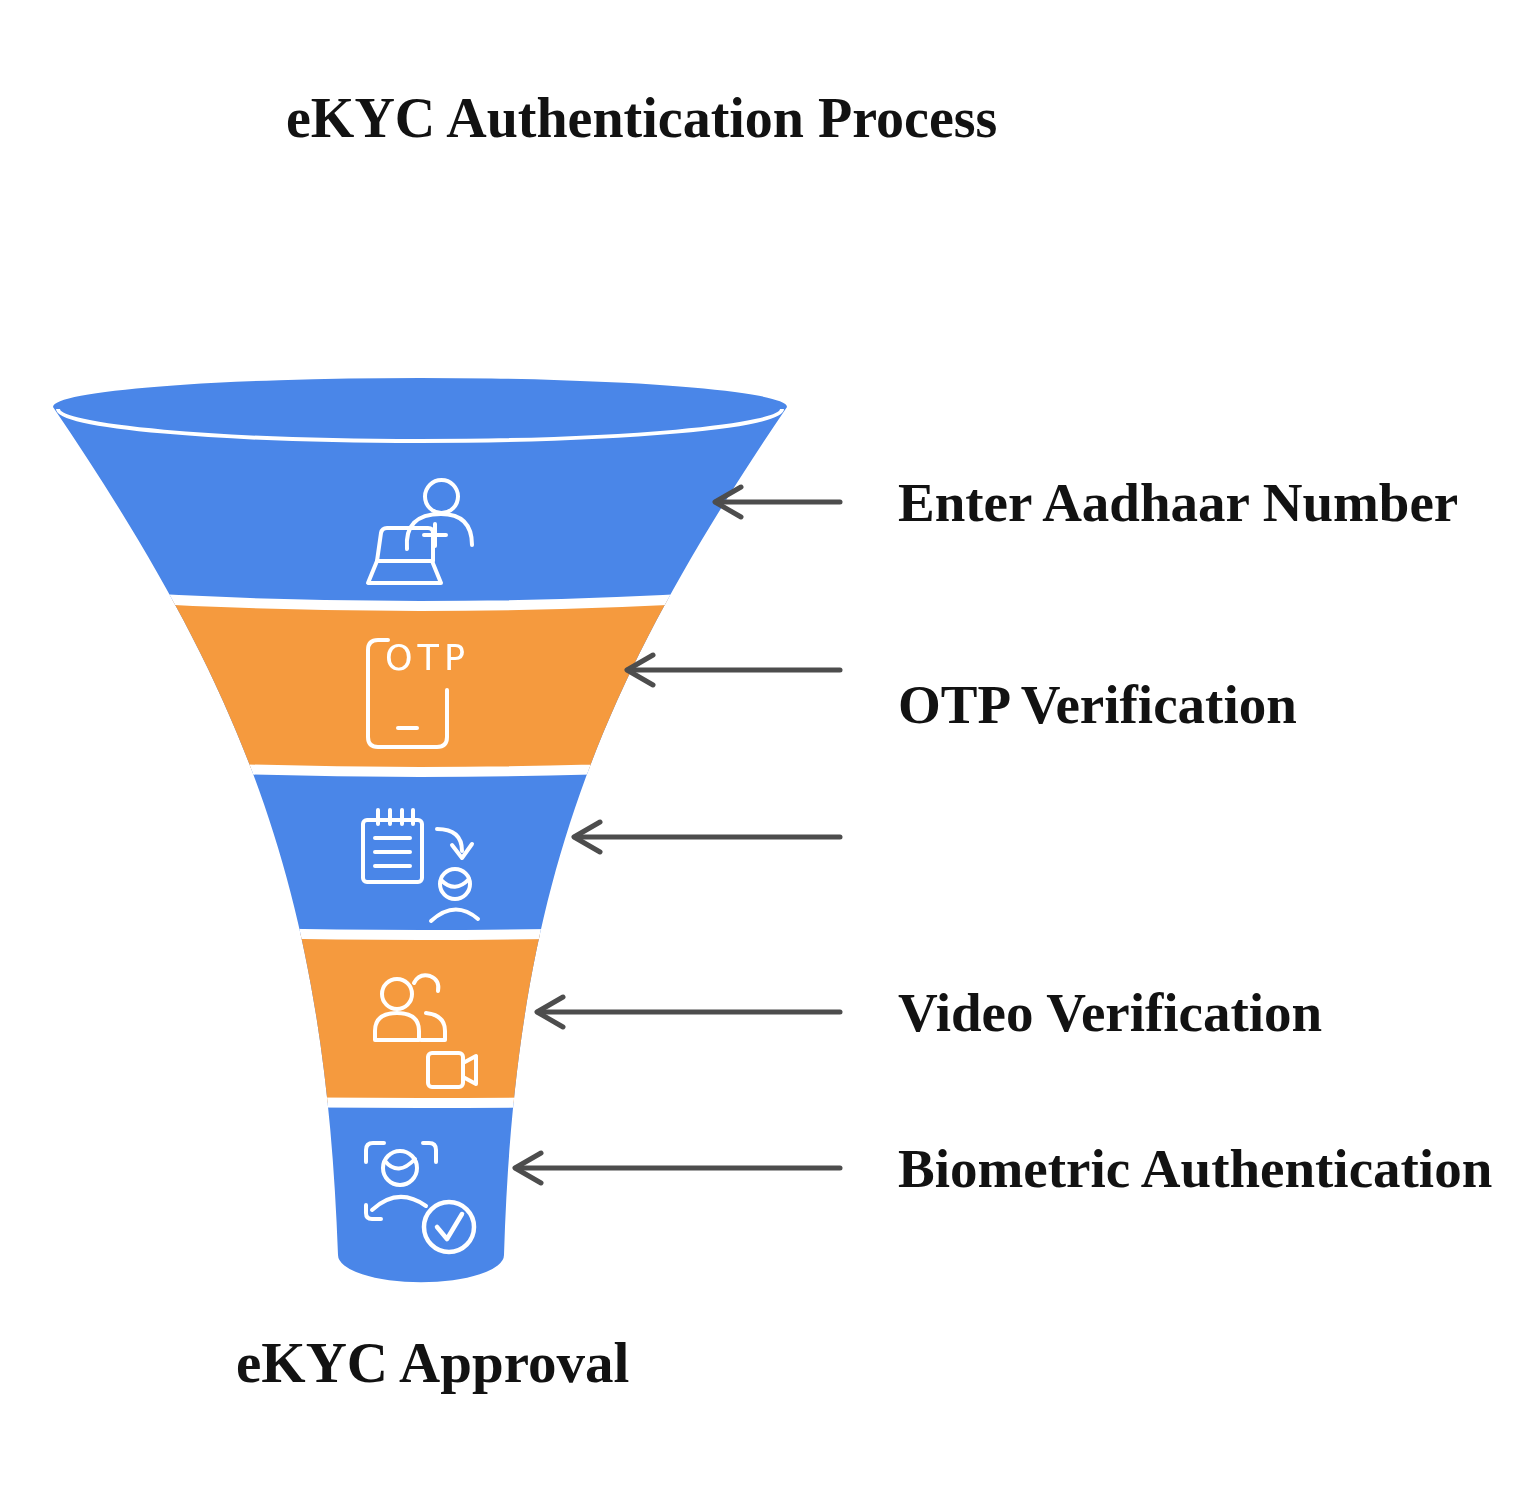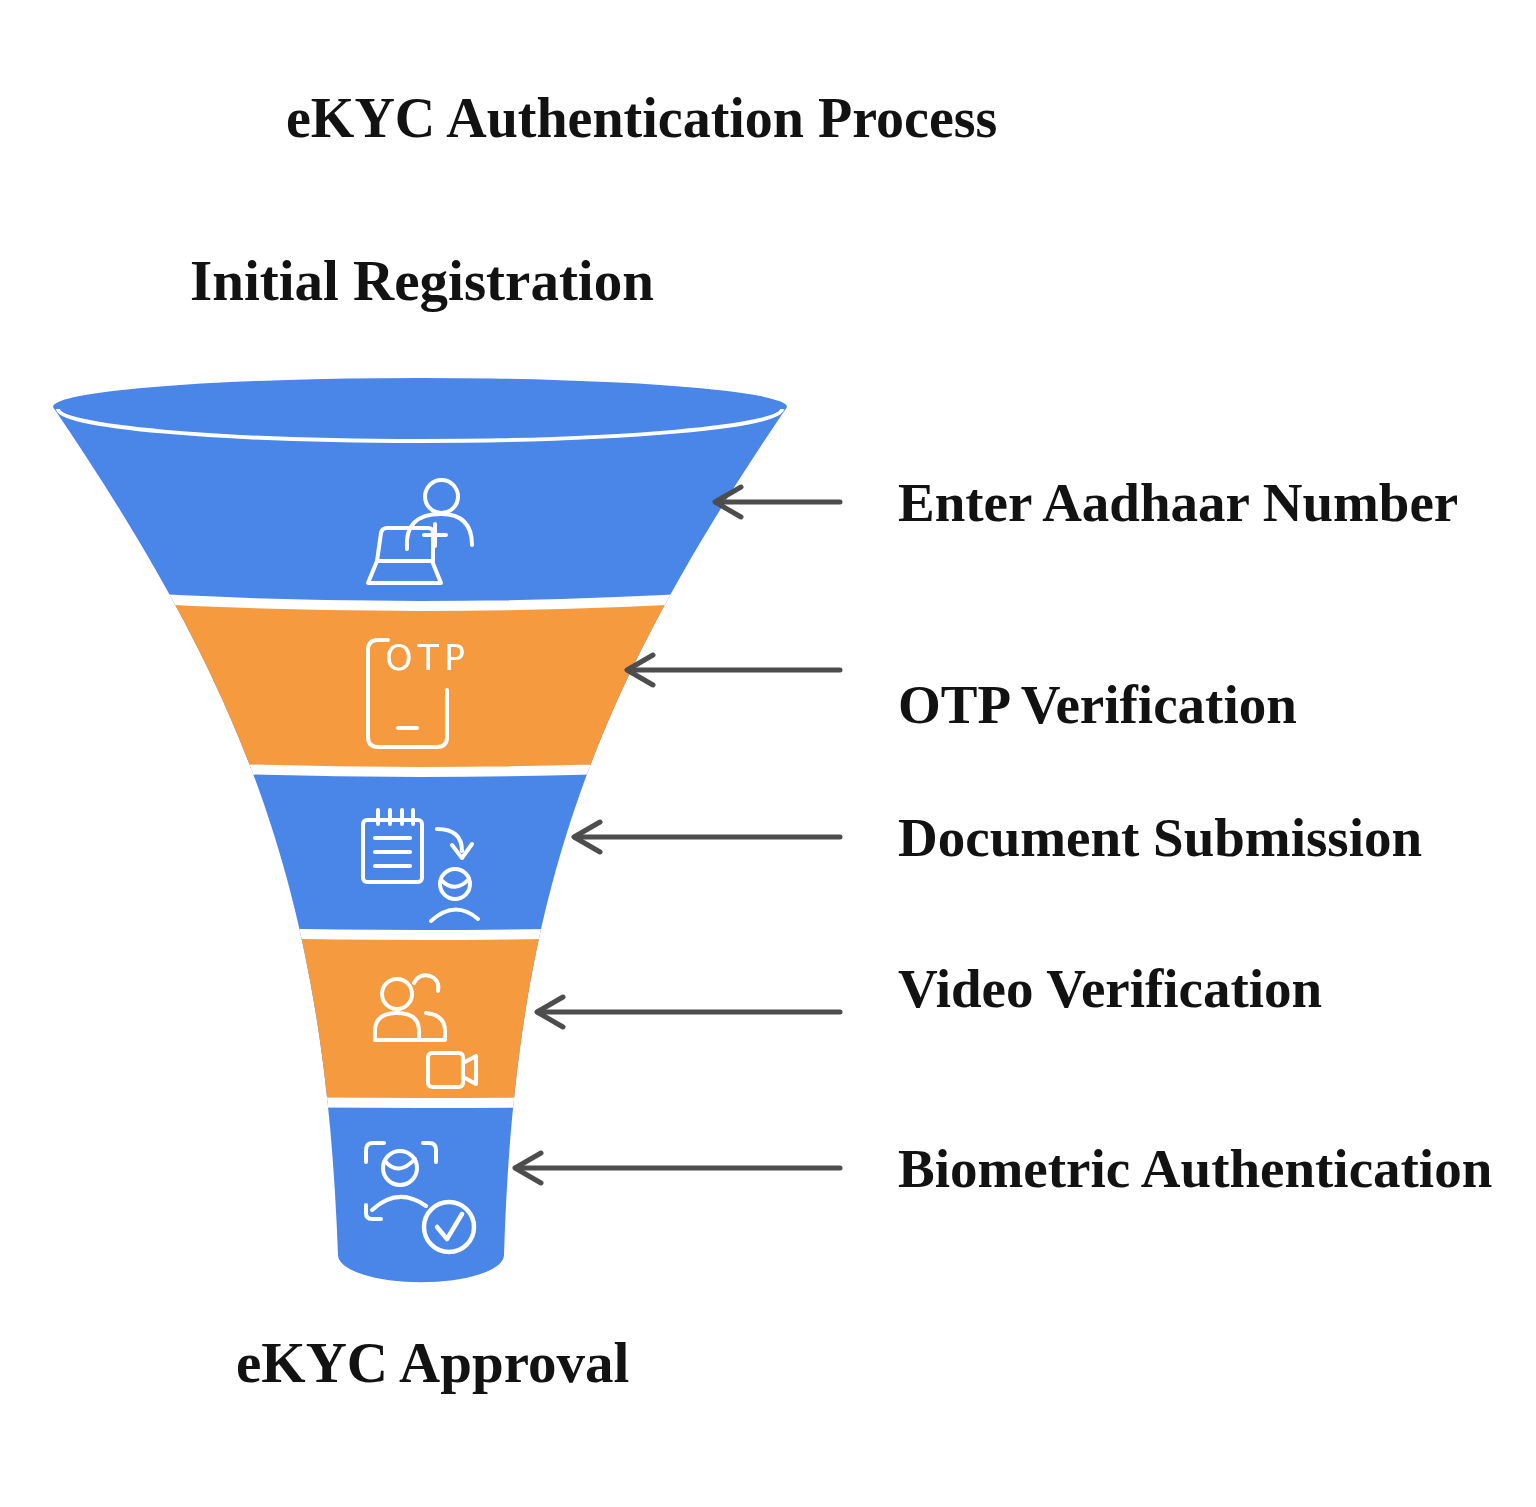--- a/index.html
+++ b/index.html
@@ -11,40 +11,38 @@
     position:absolute; font-weight:bold; color:#121212;
     line-height:1; white-space:nowrap;
   }
   .title      { left:286px; top:90px;  font-size:56px; }
   .entry-lbl  { left:190px; top:252px; font-size:57px; }
   .exit-lbl   { left:236px; top:1334px;font-size:57px; }
   .stage-lbl  { left:898px; font-size:55px; transform:translateY(-50%); }
   .stage-lbl.s0 { top:502px;text-align:right; }
   .stage-lbl.s1 { top:704px; }
   .stage-lbl.s2 { top:837px; }
-  .stage-lbl.s3 { top:988px; }
+  .stage-lbl.s3 { top:1012px; }
   .stage-lbl.s4 { top:1168px; }
   svg.scene { position:absolute; left:0; top:0; }
   .otp-txt {
     font-family:"DejaVu Sans", sans-serif; font-size:35px; letter-spacing:5px;
     fill:#ffffff; font-weight:400;
   }
 </style>
 </head>
 <body>
 
 <div class="canvas">
 
   <div class="txt title">eKYC Authentication Process</div>
-  <div class="txt entry-lbl">Initial Registration</div>
   <div class="txt exit-lbl">eKYC Approval</div>
 
   <div class="txt stage-lbl s0">Enter Aadhaar Number</div>
   <div class="txt stage-lbl s1">OTP Verification</div>
-  <div class="txt stage-lbl s2">Document Submission</div>
   <div class="txt stage-lbl s3">Video Verification</div>
   <div class="txt stage-lbl s4">Biometric Authentication</div>
 
   <svg class="scene" width="1536" height="1507" viewBox="0 0 1536 1507">
     <defs>
       <clipPath id="funnelClip">
         <path d="M 53 407 A 366 29 0 0 1 787 407 C 595 690 515 890 504 1255 A 82 27 0 0 1 338 1255 C 325 890 245 690 53 407 Z"></path>
       </clipPath>
     </defs>
 

